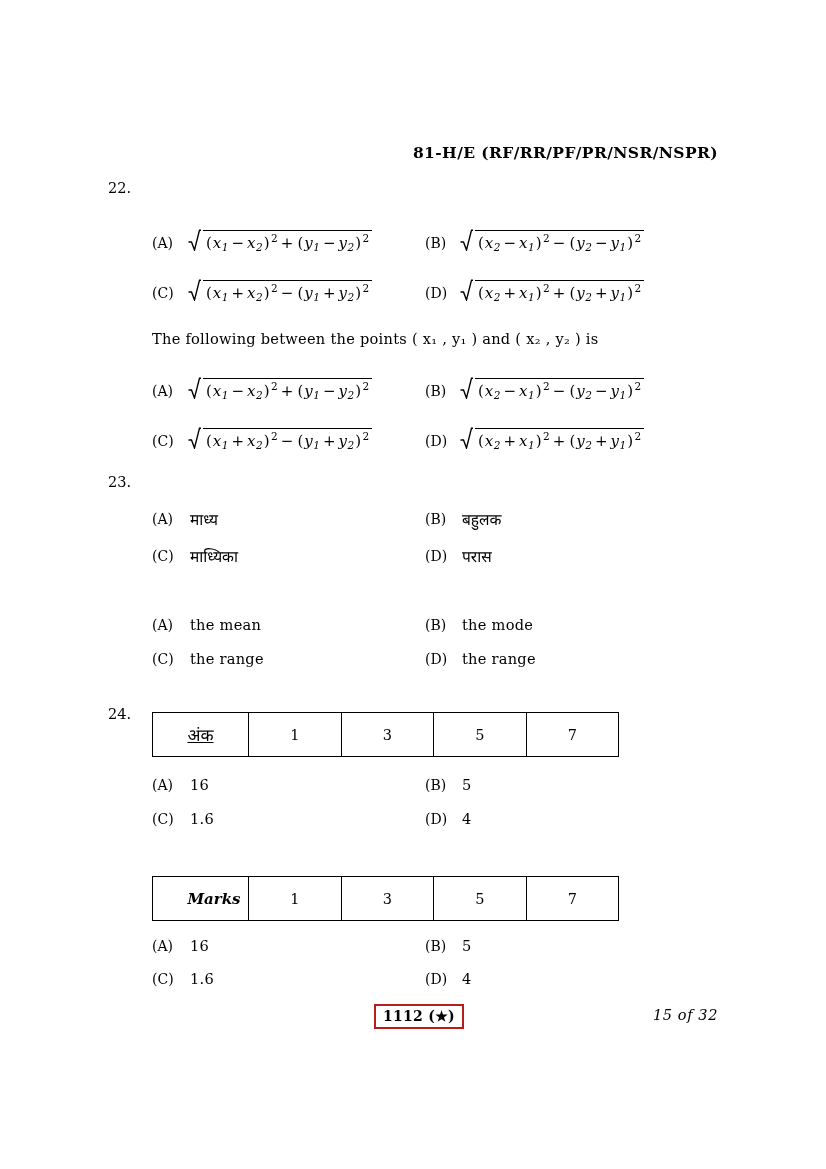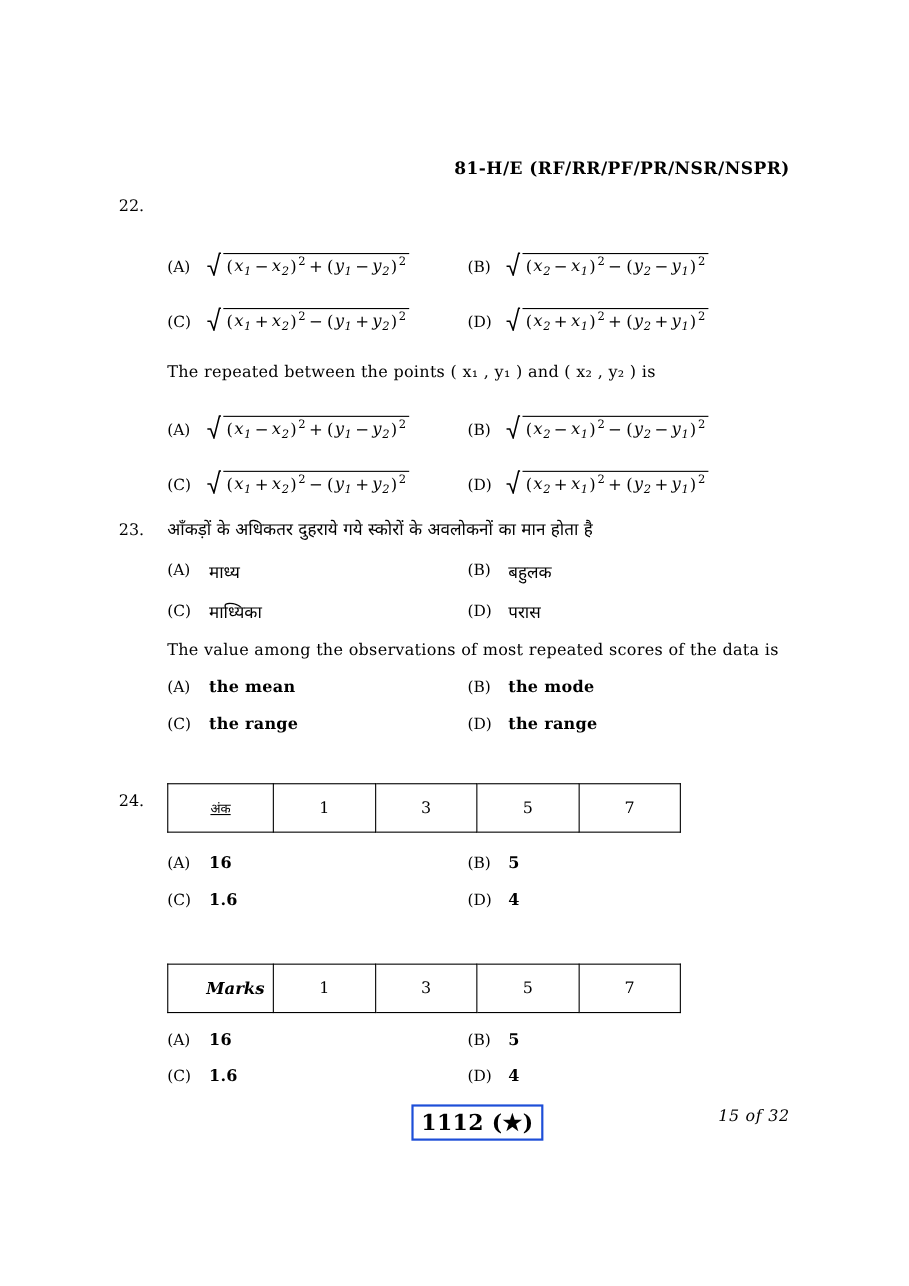--- a/index.html
+++ b/index.html
@@ -71,21 +71,20 @@
   }
   .opttext.col-a { left: 190px; }
   .opttext.col-b { left: 462px; }
   .opttext.hindi {
     font-family: "DejaVu Sans", sans-serif;
     font-size: 15.5px;
   }
   .opttext.english {
     font-family: "DejaVu Serif", serif;
     letter-spacing: 0.25px;
-    font-weight: bold;
   }
 
   
   .formula {
     position: absolute;
     font-family: "DejaVu Serif", serif;
     font-size: 15px;
     white-space: nowrap;
     line-height: 1;
   }
@@ -141,43 +140,43 @@
   .scoretable td {
     border: 1.3px solid #000;
     height: 41px;
     text-align: center;
     vertical-align: middle;
     font-family: "DejaVu Serif", serif;
     font-size: 14.5px;
   }
   .scoretable td.head-hindi {
     font-family: "DejaVu Sans", sans-serif;
-    font-size: 12px;
+    font-size: 17px;
     font-weight: normal;
     text-decoration: underline;
   }
   .scoretable td.head-english {
     font-weight: bold;
     font-style: italic;
     font-size: 15px;
     padding-left: 28px;
   }
   .scoretable col.first { width: 96px; }
   .scoretable col.rest  { width: 92.5px; }
 
   
   .footer-code {
     position: absolute;
     left: 374px;
     top: 1004px;
-    border: 2px solid #1d4ed8;
+    border: 2px solid #b91c1c;
     padding: 2px 7px 3px 7px;
     font-family: "DejaVu Serif", serif;
     font-weight: bold;
-    font-size: 20px;
+    font-size: 14px;
     letter-spacing: 0.3px;
   }
   .footer-page {
     position: absolute;
     right: 108px;
     top: 1007px;
     font-family: "DejaVu Serif", serif;
     font-style: italic;
     font-size: 14.5px;
     letter-spacing: 0.6px;
@@ -226,21 +225,21 @@
   <div class="formula col-b" style="top:280px">
     <span class="radical">
       <svg class="radsign" viewBox="0 0 13 22">
         <path d="M0.5 13 L3.5 13 L6.5 21 L11.5 1.2 L13 1.2" fill="none" stroke="#000" stroke-width="1.4"></path>
       </svg>
       <span class="radbody"><span class="paren">(</span><span class="var">x</span><span class="sub">2</span><span class="op">+</span><span class="var">x</span><span class="sub">1</span><span class="paren">)</span><span class="sup">2</span><span class="op">+</span><span class="paren">(</span><span class="var">y</span><span class="sub">2</span><span class="op">+</span><span class="var">y</span><span class="sub">1</span><span class="paren">)</span><span class="sup">2</span></span>
     </span>
   </div>
 
   <div class="stem english" style="top:330px">
-    <span>The repeated between the points ( x₁ , y₁ ) and ( x₂ , y₂ ) is</span>
+    <span>The following between the points ( x₁ , y₁ ) and ( x₂ , y₂ ) is</span>
   </div>
 
   <div class="optlabel col-a" style="top:383px">(A)</div>
   <div class="formula col-a" style="top:378px">
     <span class="radical">
       <svg class="radsign" viewBox="0 0 13 22">
         <path d="M0.5 13 L3.5 13 L6.5 21 L11.5 1.2 L13 1.2" fill="none" stroke="#000" stroke-width="1.4"></path>
       </svg>
       <span class="radbody"><span class="paren">(</span><span class="var">x</span><span class="sub">1</span><span class="op">−</span><span class="var">x</span><span class="sub">2</span><span class="paren">)</span><span class="sup">2</span><span class="op">+</span><span class="paren">(</span><span class="var">y</span><span class="sub">1</span><span class="op">−</span><span class="var">y</span><span class="sub">2</span><span class="paren">)</span><span class="sup">2</span></span>
     </span>
@@ -270,45 +269,43 @@
   <div class="formula col-b" style="top:428px">
     <span class="radical">
       <svg class="radsign" viewBox="0 0 13 22">
         <path d="M0.5 13 L3.5 13 L6.5 21 L11.5 1.2 L13 1.2" fill="none" stroke="#000" stroke-width="1.4"></path>
       </svg>
       <span class="radbody"><span class="paren">(</span><span class="var">x</span><span class="sub">2</span><span class="op">+</span><span class="var">x</span><span class="sub">1</span><span class="paren">)</span><span class="sup">2</span><span class="op">+</span><span class="paren">(</span><span class="var">y</span><span class="sub">2</span><span class="op">+</span><span class="var">y</span><span class="sub">1</span><span class="paren">)</span><span class="sup">2</span></span>
     </span>
   </div>
 
   <div class="qnum" style="top:474px">23.</div>
-  <div class="stem hindi" style="top:472px">आँकड़ों के अधिकतर दुहराये गये स्कोरों के अवलोकनों का मान होता है</div>
 
   <div class="optlabel col-a" style="top:511px">(A)</div>
   <div class="opttext col-a hindi" style="top:508px">माध्य</div>
   <div class="optlabel col-b" style="top:511px">(B)</div>
   <div class="opttext col-b hindi" style="top:508px">बहुलक</div>
 
   <div class="optlabel col-a" style="top:548px">(C)</div>
   <div class="opttext col-a hindi" style="top:545px">माध्यिका</div>
   <div class="optlabel col-b" style="top:548px">(D)</div>
   <div class="opttext col-b hindi" style="top:545px">परास</div>
 
-  <div class="stem english" style="top:582px">The value among the observations of most repeated scores of the data is</div>
 
   <div class="optlabel col-a" style="top:617px">(A)</div>
   <div class="opttext col-a english" style="top:616px">the mean</div>
   <div class="optlabel col-b" style="top:617px">(B)</div>
   <div class="opttext col-b english" style="top:616px">the mode</div>
 
   <div class="optlabel col-a" style="top:651px">(C)</div>
   <div class="opttext col-a english" style="top:650px">the range</div>
   <div class="optlabel col-b" style="top:651px">(D)</div>
   <div class="opttext col-b english" style="top:650px">the range</div>
 
-  <div class="qnum" style="top:721px">24.</div>
+  <div class="qnum" style="top:706px">24.</div>
 
   <table class="scoretable" style="top:712px">
     <colgroup>
         <col class="first">
         <col class="rest">
         <col class="rest">
         <col class="rest">
         <col class="rest">
       </colgroup>
     <tbody>

